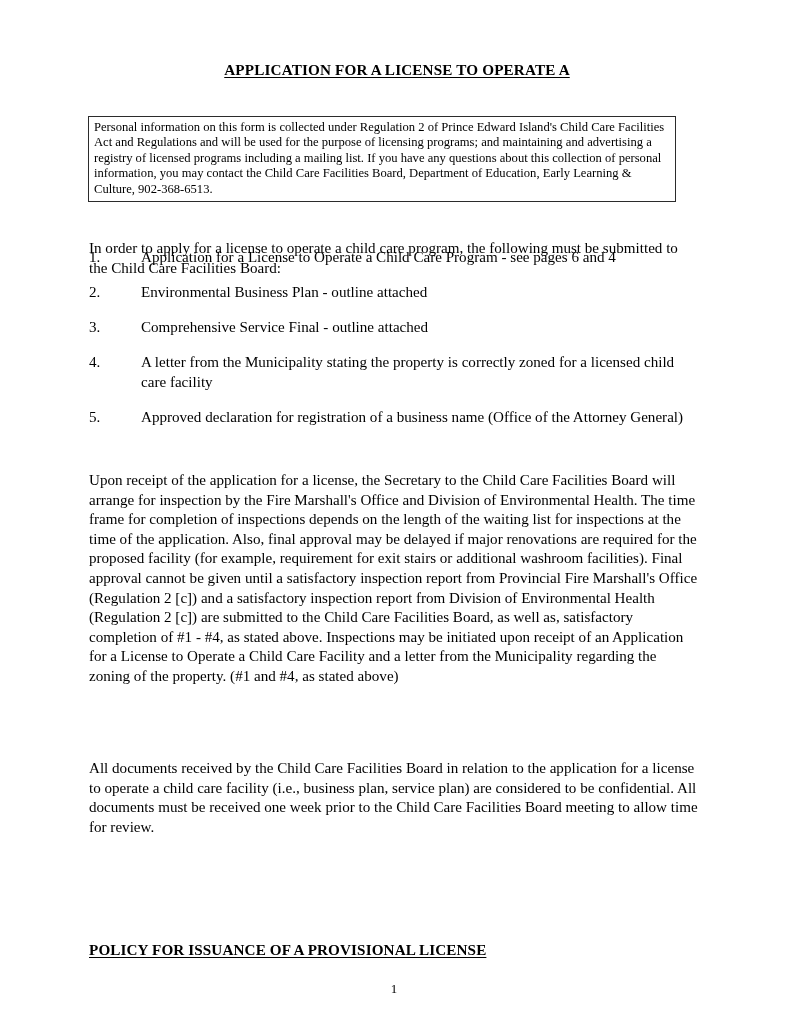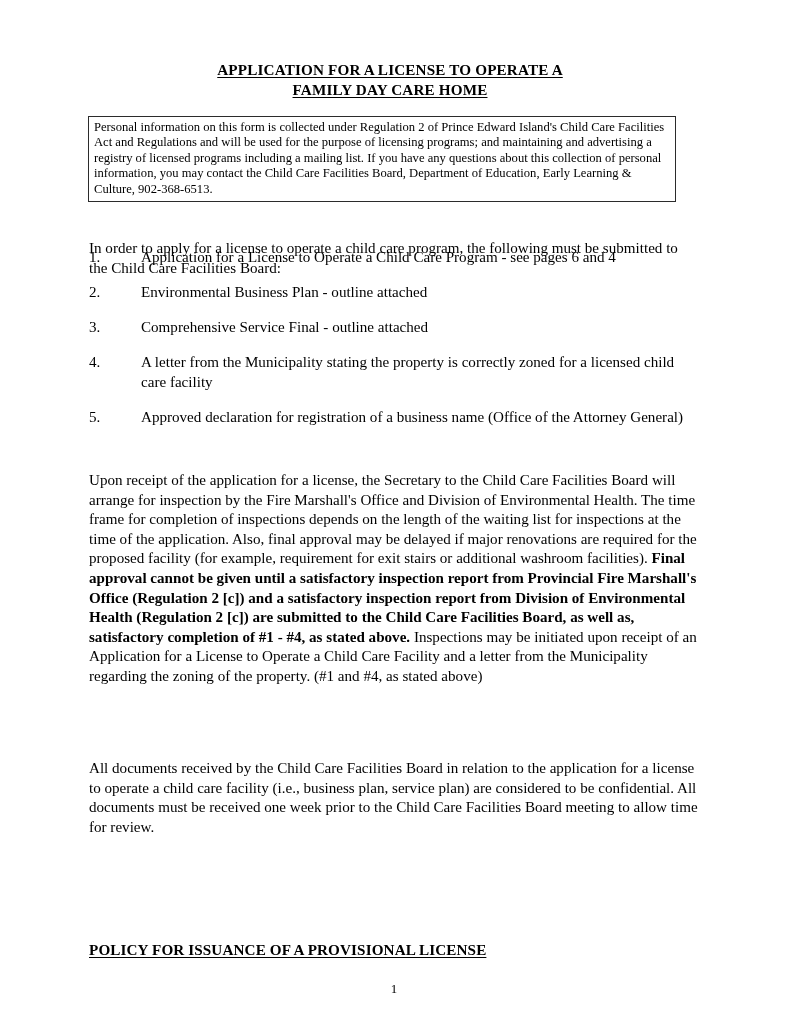--- a/index.html
+++ b/index.html
@@ -23,21 +23,21 @@
     top: 0;
     width: 788px;
     height: 1020px;
     background: #ffffff;
     overflow: hidden;
   }
 
   
   .title-block {
     position: absolute;
-    left: 86px;
+    left: 93px;
     top: 60px;
     width: 608px;
     text-align: center;
   }
   .doc-title-line {
     font-size: 15.2px;
     font-weight: bold;
     line-height: 19.5px;
     letter-spacing: 0.15px;
     display: block;
@@ -101,21 +101,21 @@
     text-align: left;
   }
   .num-body {
     flex: 1 1 auto;
     text-align: left;
   }
 
   #receipt-para { top: 444px; }
   #confidential-para { top: 732px; }
 
-  .bold-run { font-weight: bold; }
+  .bold-run { font-weight: normal; }
 
   
   .footer-heading {
     position: absolute;
     left: 89px;
     top: 940px;
     font-size: 15.2px;
     font-weight: bold;
     line-height: 19.5px;
     letter-spacing: 0.1px;
@@ -138,21 +138,20 @@
     line-height: 16px;
   }
 </style>
 </head>
 <body>
 
 <div class="page">
 
   <div class="title-block">
     <div class="doc-title-line"><span>APPLICATION FOR A LICENSE TO OPERATE A</span></div>
-    <div class="doc-title-line"><span>FAMILY DAY CARE HOME</span></div>
   </div>
 
   <div class="notice-box">
     <p>Personal information on this form is collected under Regulation 2 of Prince Edward Island's Child Care Facilities Act and Regulations and will be used for the purpose of licensing programs; and maintaining and advertising a registry of licensed programs including a mailing list.   If you have any questions about this collection of personal information, you may contact the Child Care Facilities Board, Department of  Education,  Early Learning &amp; Culture, 902-368-6513.</p>
   </div>
 
   <div class="body-text" id="intro-para">
     <p>In order to apply for a license to operate a child care program, the following must be submitted to the Child Care Facilities Board:</p>
   </div>
 

